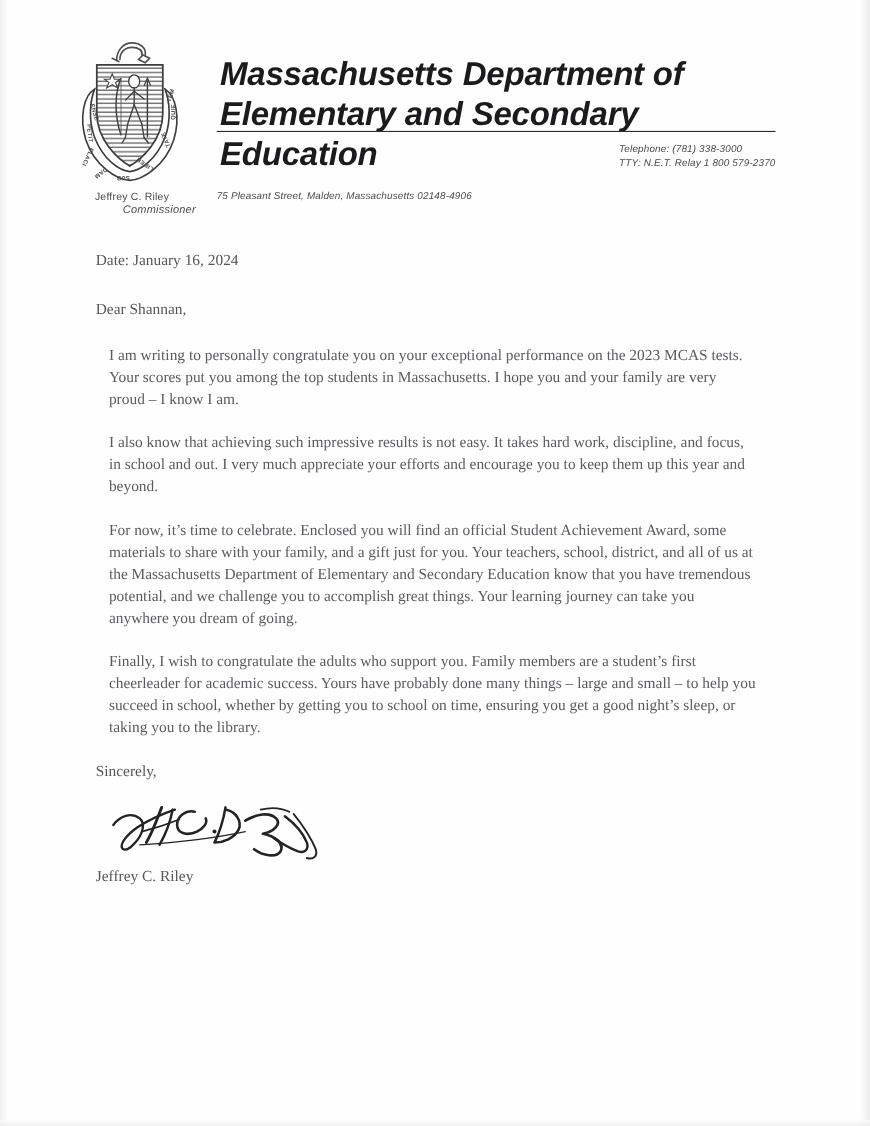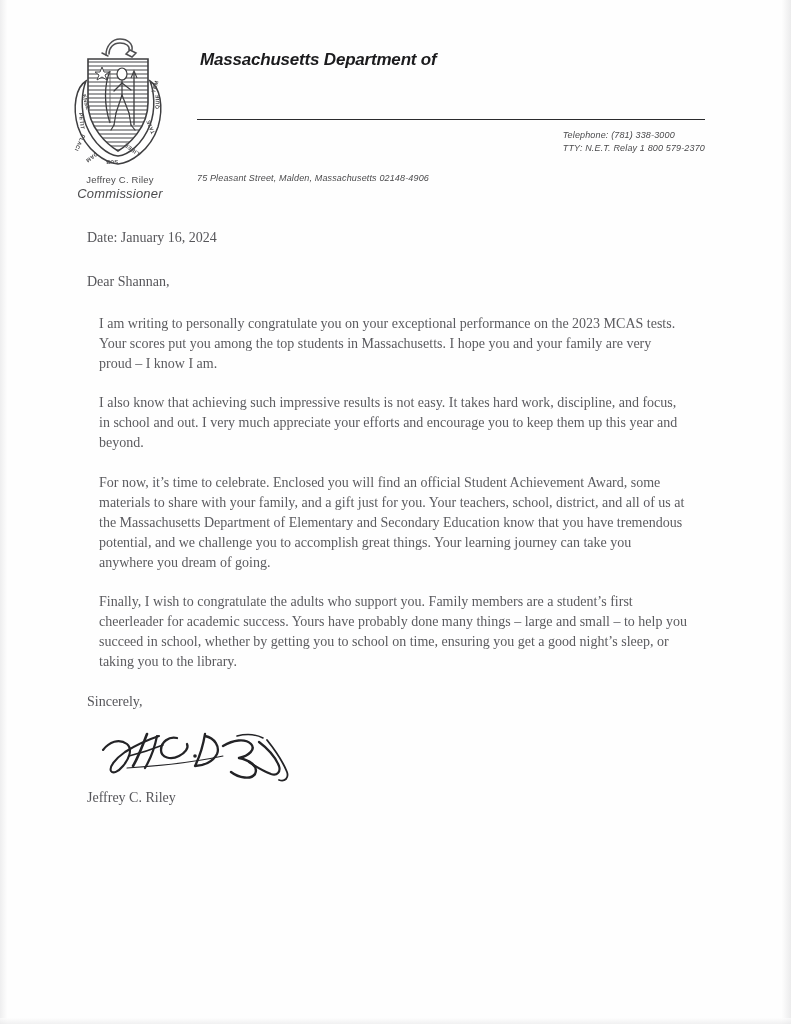--- a/index.html
+++ b/index.html
@@ -67,35 +67,36 @@
   .seal-caption .cap-name {
     display: block;
     font-family: "Liberation Sans", sans-serif;
     font-size: 9.5px;
     color: #4b4b4d;
     letter-spacing: .2px;
   }
   .seal-caption .cap-title {
     display: block;
     font-family: "Liberation Sans", sans-serif;
-    font-size: 13px;
+    font-size: 10px;
     font-style: italic;
     color: #4b4b4d;
     letter-spacing: .2px;
+    text-align: right;
   }
 
   .dept-title {
     position: absolute;
     left: 200px;
     top: 50px;
     width: 505px;
     font-family: "Liberation Sans", sans-serif;
     font-weight: bold;
     font-style: italic;
-    font-size: 17px;
+    font-size: 30px;
     line-height: 1.22;
     color: #1b1b1d;
     letter-spacing: -0.2px;
   }
   .dept-title span { display: block; }
 
   .head-rule {
     position: absolute;
     left: 197px;
     top: 119px;
@@ -262,20 +263,21 @@
       </svg>
 
       <div class="seal-caption">
         <span class="cap-name">Jeffrey C. Riley</span>
         <span class="cap-title">Commissioner</span>
       </div>
     </div>
 
     <div class="dept-title">
       <span>Massachusetts Department of</span>
+      <span>Elementary and Secondary Education</span>
     </div>
 
     <div class="head-rule"></div>
 
     <div class="contact-row">
       <div class="contact-address">75 Pleasant Street, Malden, Massachusetts 02148-4906</div>
       <div class="contact-phones">
         <span>Telephone: (781) 338-3000</span>
         <span>TTY: N.E.T. Relay 1 800 579-2370</span>
       </div>

